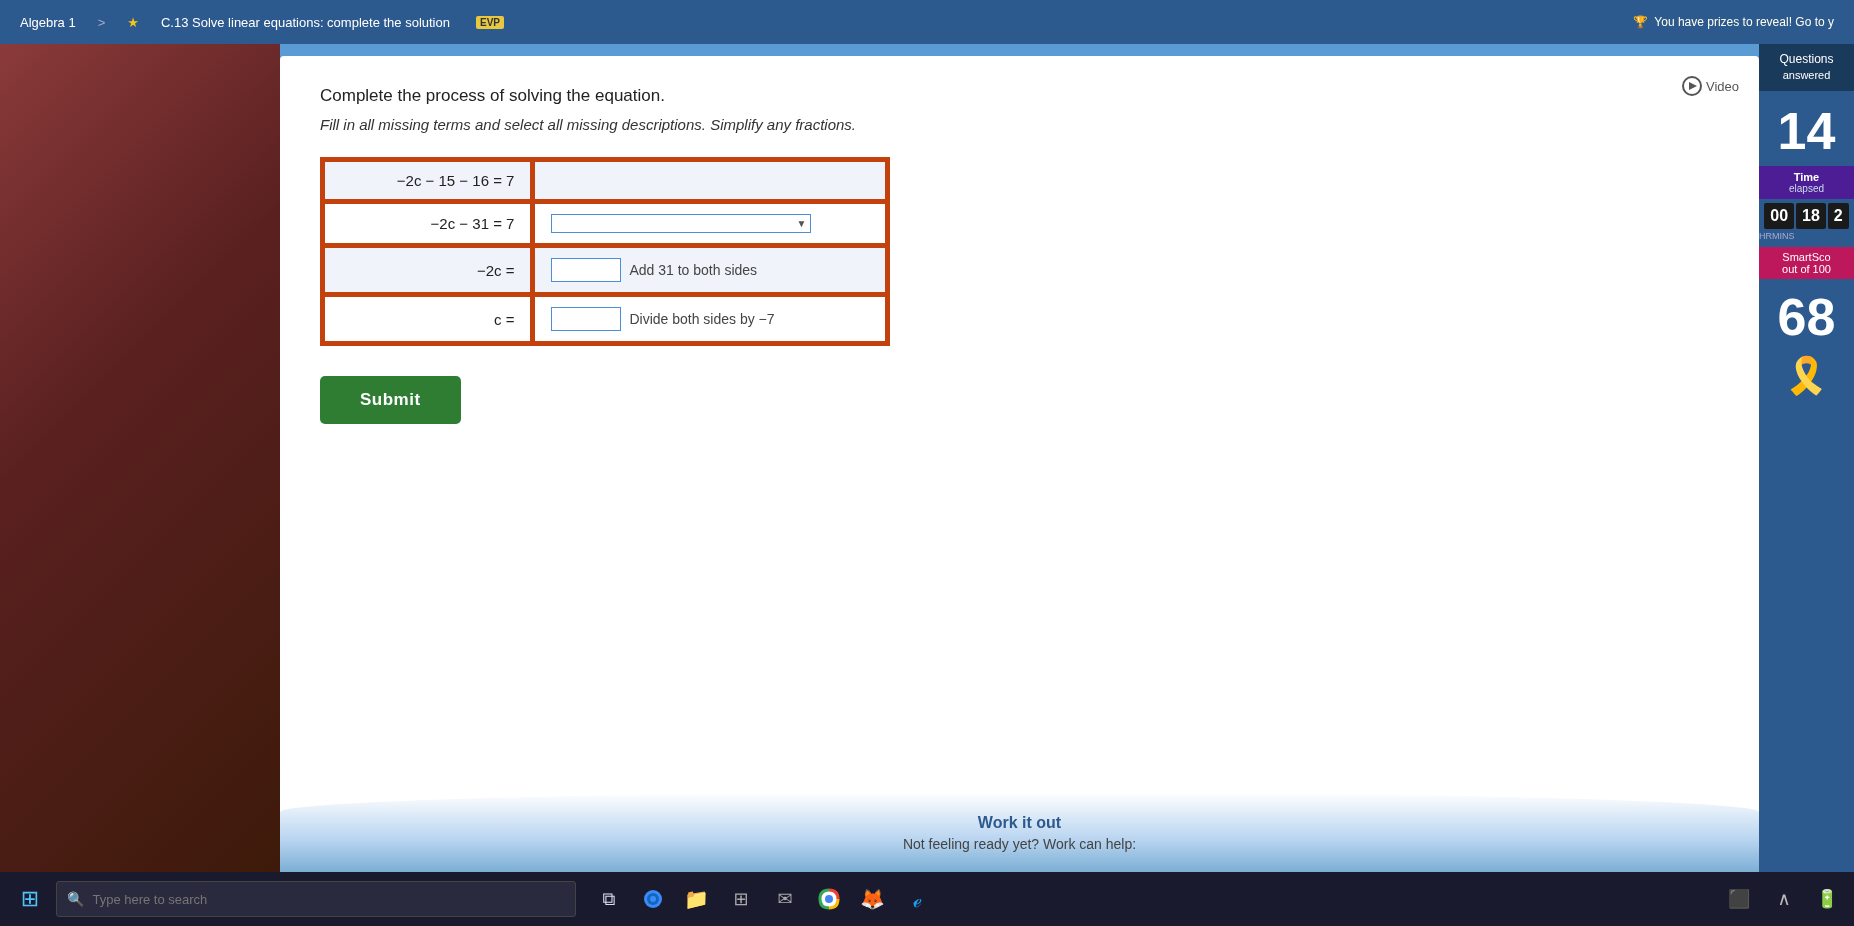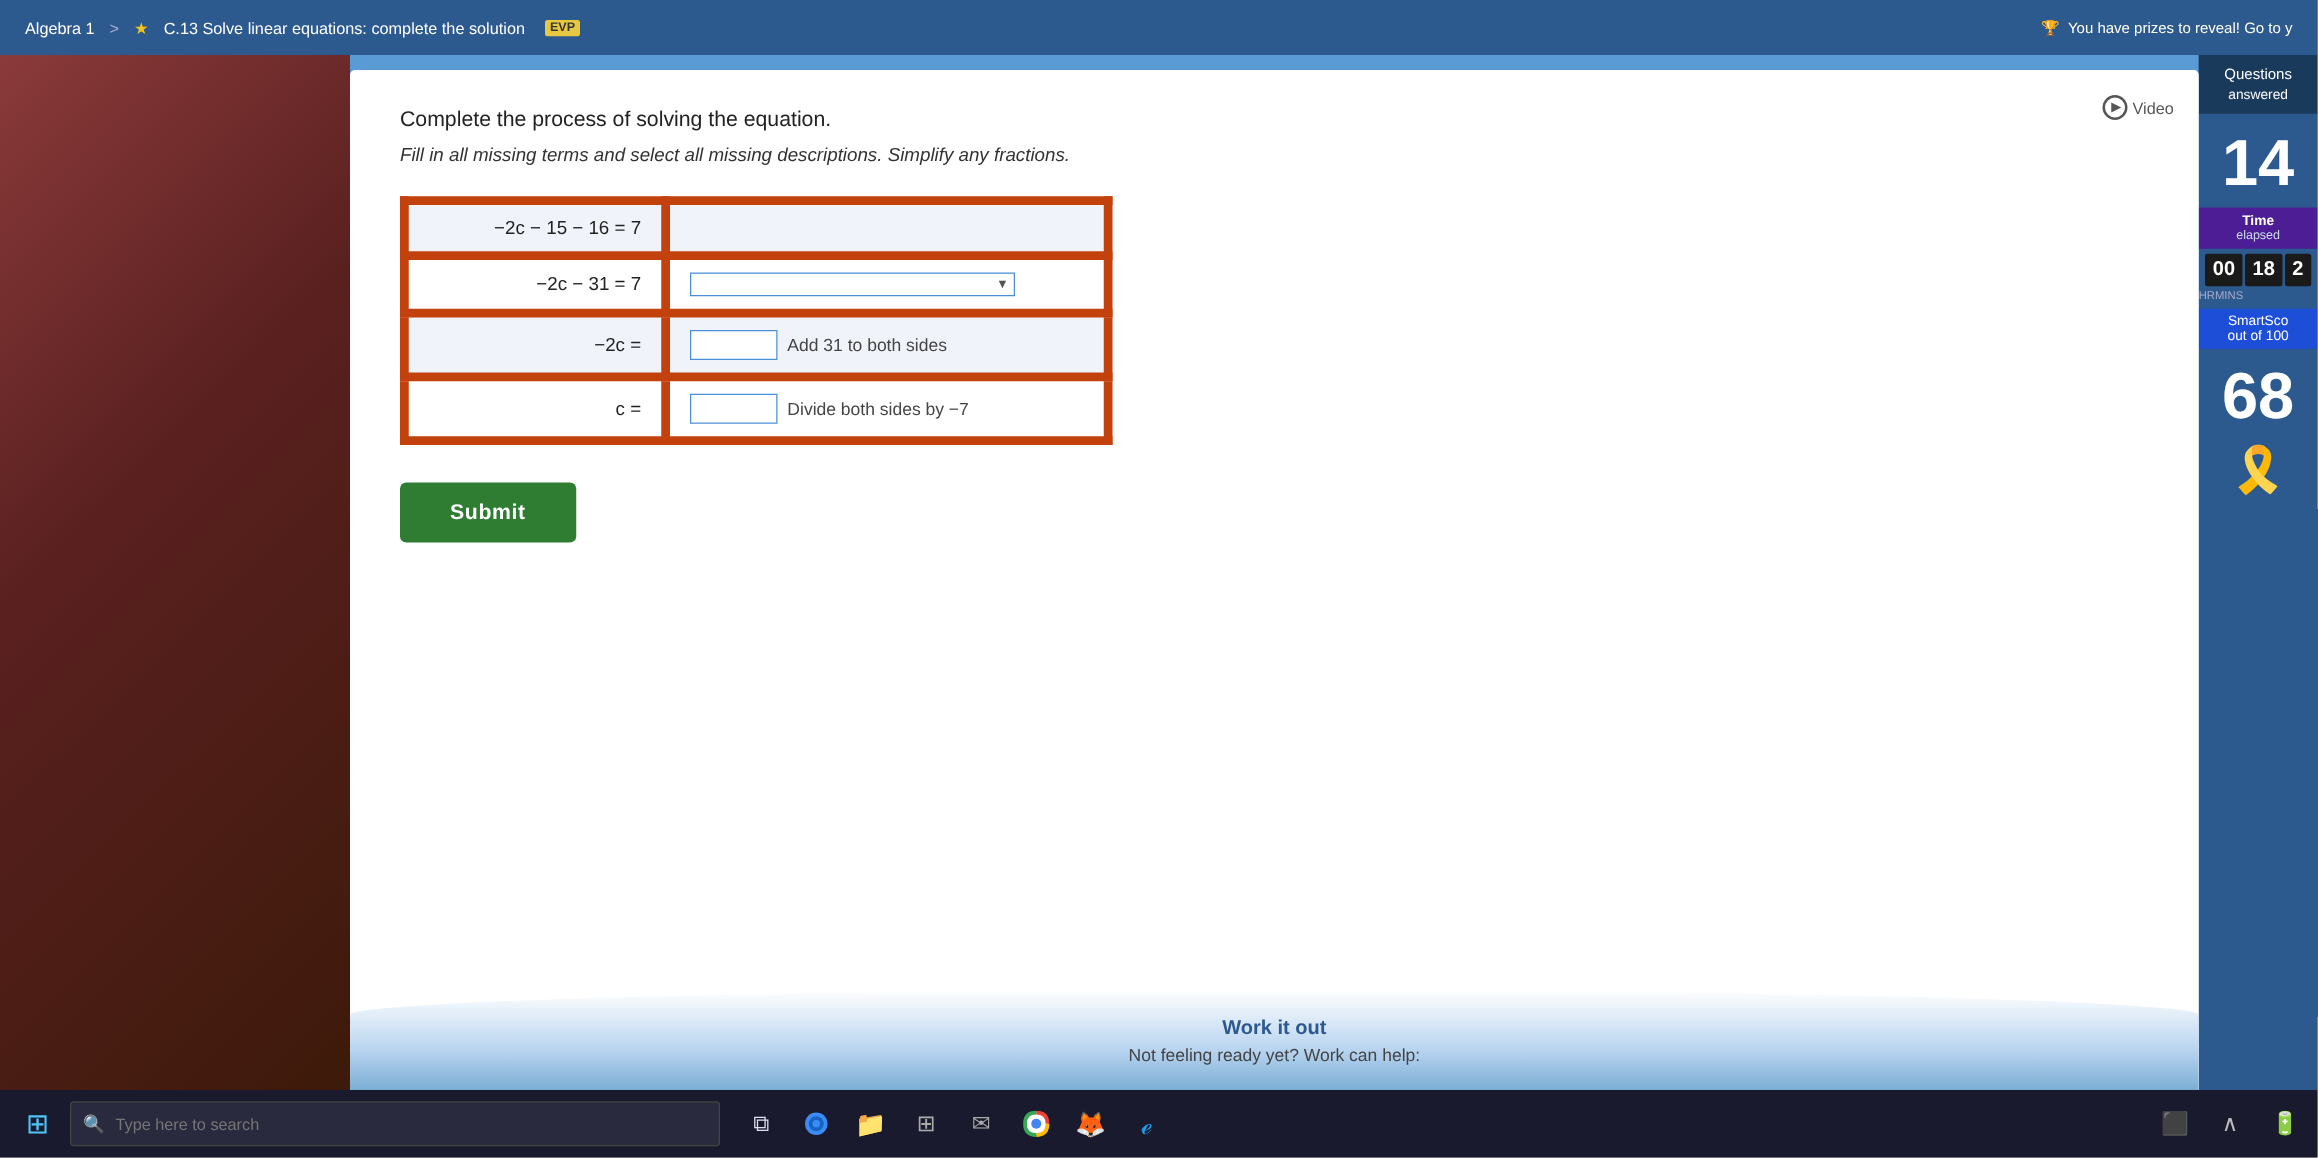--- a/index.html
+++ b/index.html
@@ -20,21 +20,21 @@
       display: flex;
       align-items: center;
       padding: 0 20px;
       color: white;
       font-size: 13px;
       flex-shrink: 0;
     }
     .breadcrumb {
       display: flex;
       align-items: center;
-      gap: 12px;
+      gap: 22px;
     }
     .breadcrumb-sep { color: #aac; }
     .star-icon { color: #f5c518; }
     .prizes-link {
       margin-left: auto;
       display: flex;
       align-items: center;
       gap: 6px;
       color: #ffe;
       font-size: 12px;
@@ -124,21 +124,21 @@
       border-radius: 2px;
     }
     .timer-labels {
       display: flex;
       justify-content: flex-start;
       color: #aac;
       font-size: 9px;
       margin-top: 2px;
     }
     .sidebar-smartscore {
-      background: #1d4ed8;
+      background: #be185d;
       color: white;
       font-size: 11px;
       padding: 4px 6px;
       text-align: center;
       margin-top: 6px;
     }
     .sidebar-score-num {
       color: white;
       font-size: 52px;
       font-weight: bold;
@@ -201,21 +201,21 @@
     }
 
     
     .equation-table {
       border-collapse: collapse;
       width: 570px;
       margin-bottom: 30px;
       border: 1px solid #b0b8c8;
     }
     .equation-table td {
-      border: 7px solid #c2410c;
+      border: 5px solid #c2410c;
       padding: 10px 16px;
       font-size: 15px;
     }
     .equation-table tr:nth-child(odd) td {
       background: #f0f4fa;
     }
     .equation-table tr:nth-child(even) td {
       background: #fff;
     }
     .eq-left {

